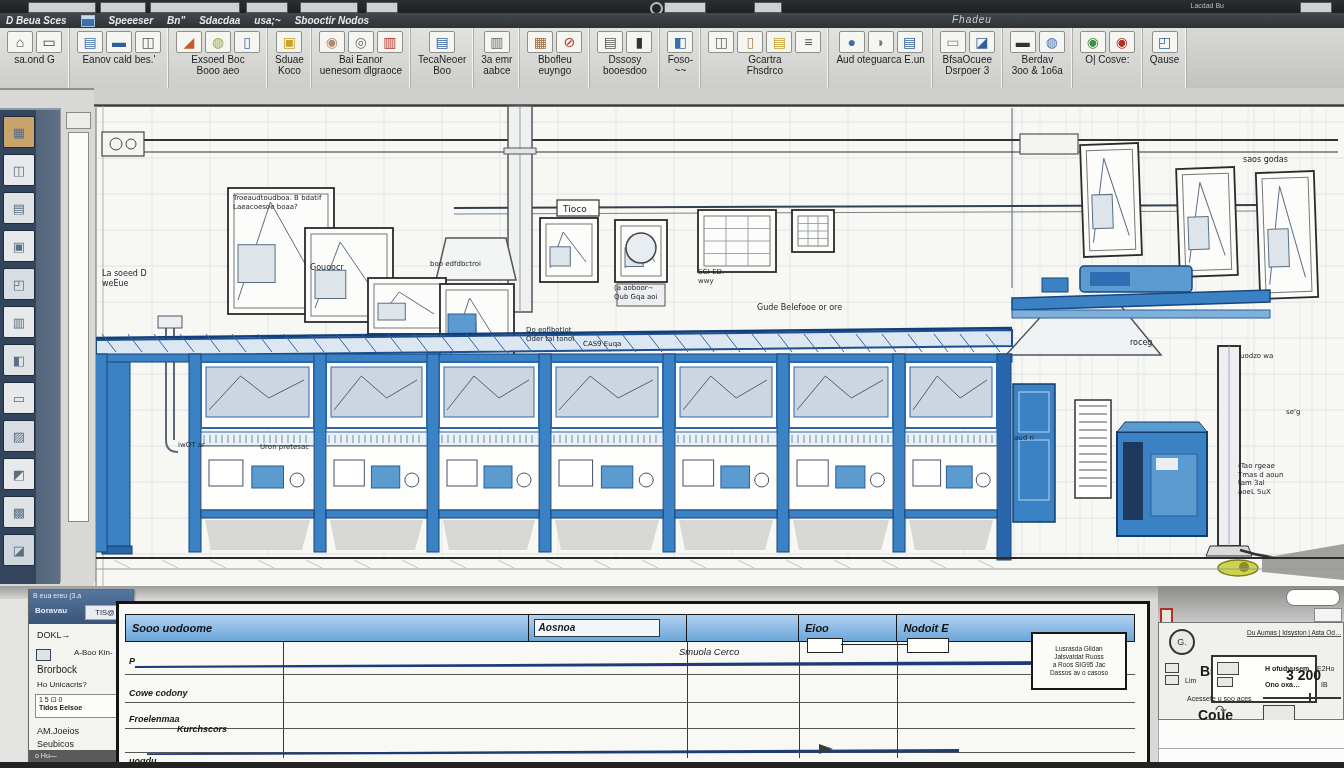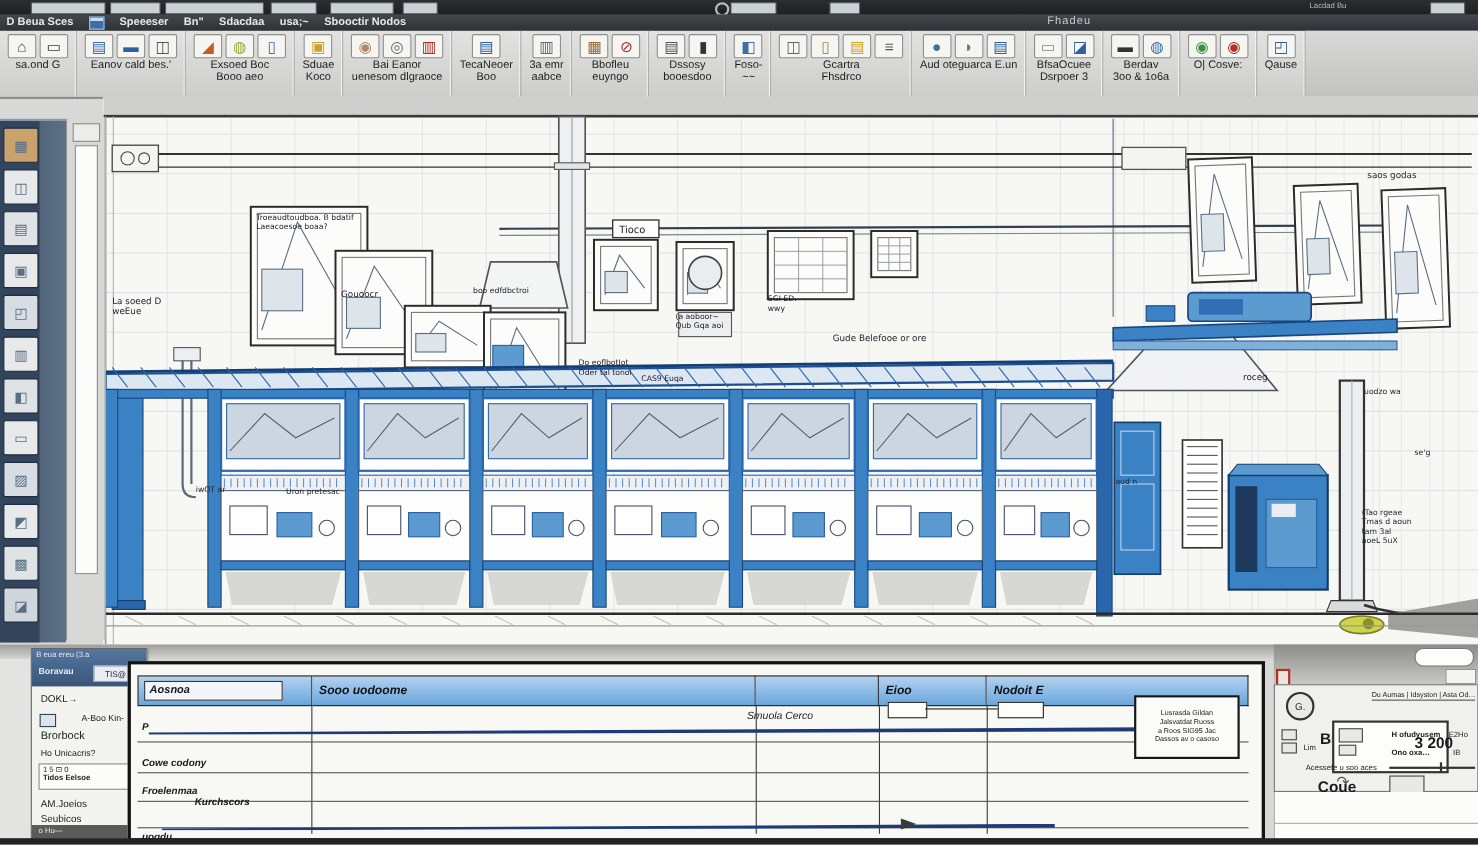--- a/index.html
+++ b/index.html
@@ -4,21 +4,21 @@
 <style>
   html,body{margin:0;padding:0;background:#555;}
   #root{position:relative;width:1344px;height:768px;overflow:hidden;
         font-family:"Liberation Sans",sans-serif;background:#d8d8d6;}
   
   #titlebar{position:absolute;left:0;top:0;width:1344px;height:28px;background:#222527;}
   #qrow{position:absolute;left:0;top:0;width:1344px;height:13px;background:linear-gradient(#2b2e31,#1e2124);}
   .qseg{position:absolute;top:2px;height:9px;background:#ccd1d5;border:1px solid #56595c;border-radius:1px;}
   .qcirc{position:absolute;top:2px;width:9px;height:9px;border:2px solid #b9bdc0;border-radius:50%;}
   #qright{position:absolute;top:2px;right:120px;font-size:7px;color:#b8bcbe;}
-  #mrow{position:absolute;left:0;top:13px;width:1344px;height:15px;background:linear-gradient(#43484c,#2e3236);}
+  #mrow{position:absolute;left:0;top:13px;width:1344px;height:15px;background:linear-gradient(#43484c,#2e3236);font-style:italic;}
   #menu{position:absolute;left:6px;top:0;height:15px;display:flex;align-items:center;gap:14px;}
   .mitem{font-size:10px;font-weight:bold;color:#e6e9ea;white-space:nowrap;}
   .micon{width:12px;height:10px;display:inline-block;background:#3d6fa8;border:1px solid #9fc0de;
          box-shadow:inset 0 3px 0 #c8dcef;}
   #apptitle{position:absolute;left:952px;top:1px;font-size:10px;color:#c9cdd0;letter-spacing:1px;}
   
   #ribbon{position:absolute;left:0;top:28px;width:1344px;height:60px;
           background:linear-gradient(#e2e2e0,#cdcdcb);border-bottom:2px solid #8f8f8d;
           display:flex;align-items:stretch;}
   .rgroup{position:relative;padding:3px 7px 1px 7px;border-right:1px solid #aeaeac;
@@ -782,25 +782,25 @@
         </div>
       <div id="ldinset">
         <div>1 5 ⊡ 0</div>
         <div style="font-weight:bold">Tidos Eelsoe</div>
       </div>
       <div id="ldfoot">o Hu—</div>
     </div>
 
     <div id="schedule">
       <div id="shead">
+          <div class="shcell" style="width: 404px;">
+            <div class="shlabel">Sooo uodoome</div>
+          </div>
           <div class="shcell" style="width: 158px;">
             <div id="shinset">Aosnoa</div>
-          </div>
-          <div class="shcell" style="width: 404px;">
-            <div class="shlabel">Sooo uodoome</div>
           </div>
           <div class="shcell" style="width: 112px;">
             <div class="shlabel"></div>
           </div>
           <div class="shcell" style="width: 98px;">
             <div class="shlabel">Eioo</div>
           </div>
           <div class="shcell" style="width: 238px;">
             <div class="shlabel">Nodoit E</div>
           </div>

